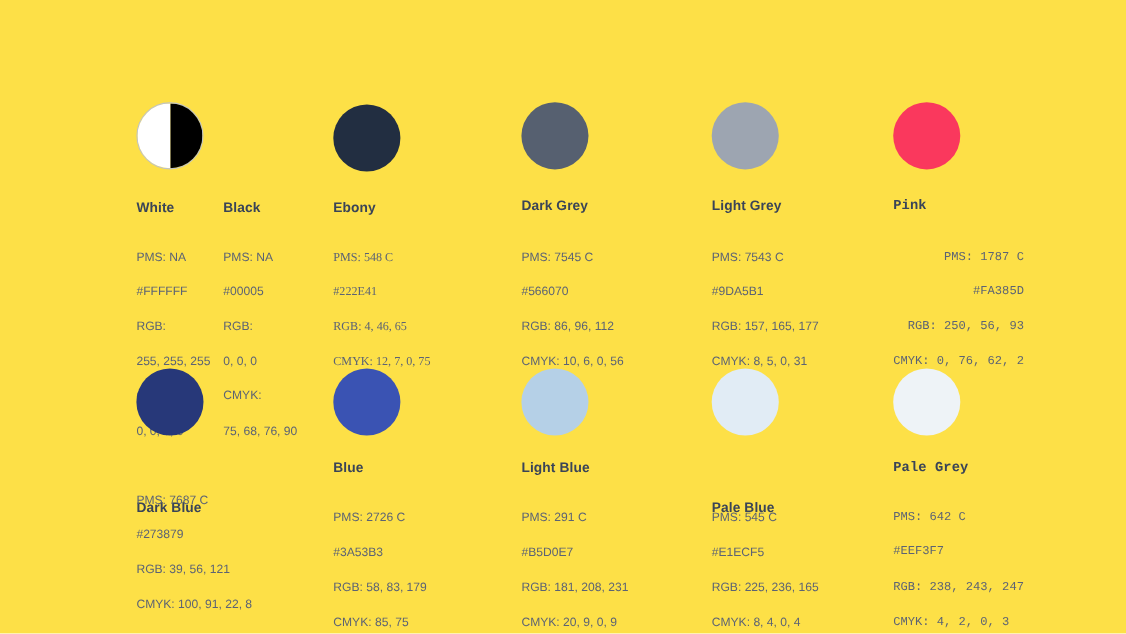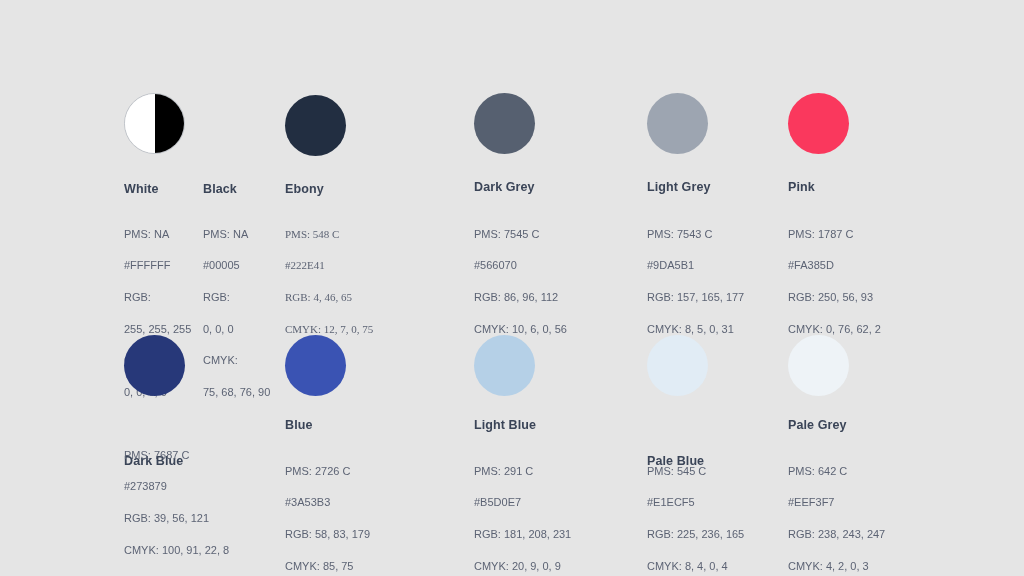--- a/index.html
+++ b/index.html
@@ -12,44 +12,44 @@
     height: 576px;
     position: relative;
     font-family: "Liberation Sans", sans-serif;
     overflow: hidden;
     -webkit-font-smoothing: antialiased;
   }
 
   #palette-page {
     position: absolute;
     inset: 0;
-    background: #e5e5e5;
+    background: #fde047;
   }
 
   .swatch-row {
     position: absolute;
     left: 0;
     width: 1024px;
   }
   .swatch-row.row-1 { top: 86px; }
   .swatch-row.row-2 { top: 326px; }
 
   .swatch {
     position: absolute;
     top: 0;
     width: 170px;
   }
 
   
   .col-0 { left: 124px; }
   .col-1 { left: 203px; }
-  .col-2 { left: 285px; }
+  .col-2 { left: 303px; }
   .col-3 { left: 474px; }
   .col-4 { left: 647px; }
-  .col-5 { left: 788px; }
+  .col-5 { left: 812px; font-family: Liberation Mono, monospace; }
 
   .swatch-circle {
     width: 61px;
     height: 61px;
     border-radius: 50%;
     display: block;
   }
   .swatch-circle.offset-down { margin-top: 9px; }
   .swatch-circle.offset-mid  { margin-top: 7px; }
 
@@ -165,21 +165,21 @@
         <span class="spec-line">PMS: 7543 C</span>
         <span class="spec-line">#9DA5B1</span>
         <span class="spec-line">RGB: 157, 165, 177</span>
         <span class="spec-line">CMYK: 8, 5, 0, 31</span>
       </div>
     </div>
 
     <div class="swatch col-5">
       <div class="swatch-circle offset-mid" style="background:#FA385D;"></div>
       <div class="swatch-name" style="top:94px;">Pink</div>
-      <div class="swatch-specs" style="top:125px;">
+      <div class="swatch-specs" style="top:125px;text-align:right;">
         <span class="spec-line">PMS: 1787 C</span>
         <span class="spec-line">#FA385D</span>
         <span class="spec-line">RGB: 250, 56, 93</span>
         <span class="spec-line">CMYK: 0, 76, 62, 2</span>
       </div>
     </div>
   </div>
 
   <div class="swatch-row row-2">
 

